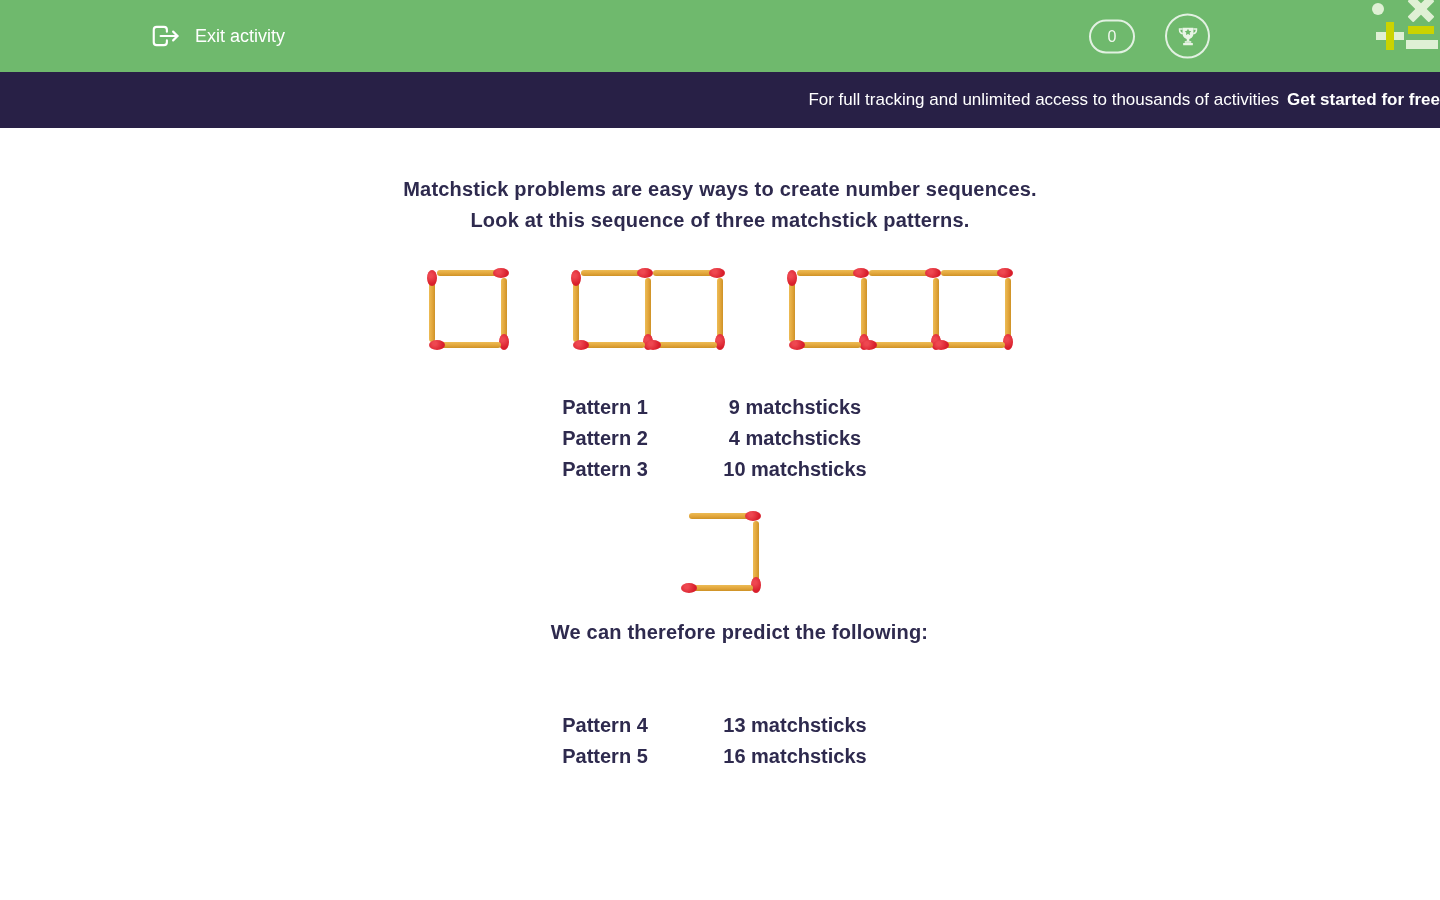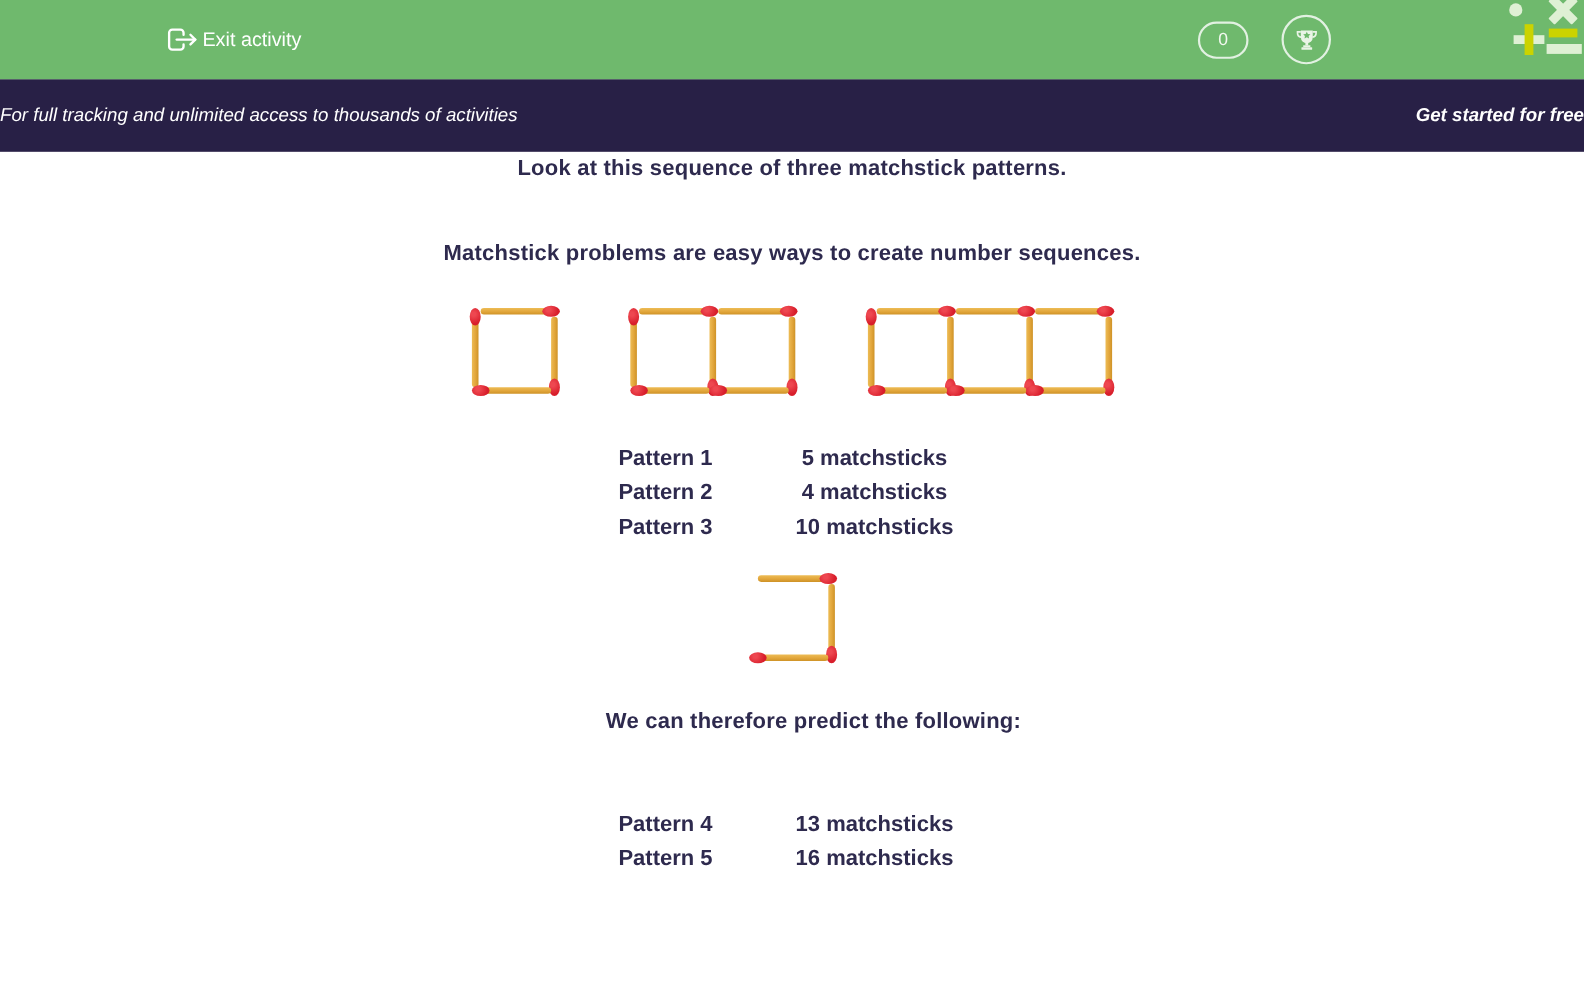--- a/index.html
+++ b/index.html
@@ -18,21 +18,21 @@
     width:1440px;height:900px;overflow:hidden;background:#fff;
     font-family:"Liberation Sans","DejaVu Sans",sans-serif;
     color:var(--text-navy);
   }
   
   .app-header{
     position:relative;height:72px;background:var(--header-green);
     display:flex;align-items:center;color:#fff;
   }
   .exit-btn{
-    display:flex;align-items:center;gap:2px;margin-left:148px;
+    display:flex;align-items:center;gap:13px;margin-left:148px;
     background:none;border:none;color:#fff;font-size:18px;font-weight:500;
     font-family:inherit;cursor:pointer;padding:0;
   }
   .header-title{
     position:absolute;left:672px;top:50%;transform:translate(-50%,-50%);
     font-size:21px;font-weight:700;letter-spacing:.2px;white-space:nowrap;
   }
   .header-right{
     position:absolute;right:230px;top:50%;transform:translateY(-50%);
     display:flex;align-items:center;gap:30px;
@@ -55,34 +55,34 @@
   .deco-times .b1{left:0;top:11px;width:30px;height:8px;background:var(--accent-pale);border-radius:1px;}
   .deco-times .b2{left:11px;top:0;width:8px;height:30px;background:var(--accent-pale);border-radius:1px;}
   .deco-plus{position:absolute;left:18px;top:22px;width:28px;height:28px;}
   .deco-plus .ph{left:0;top:10px;width:28px;height:8px;background:var(--accent-pale);}
   .deco-plus .pv{left:10px;top:0;width:8px;height:28px;background:var(--accent-yellow);}
   .deco-eq{position:absolute;left:48px;top:26px;width:32px;height:26px;}
   .deco-eq .e1{left:2px;top:0;width:26px;height:8px;background:var(--accent-yellow);}
   .deco-eq .e2{left:0;top:14px;width:32px;height:9px;background:var(--accent-pale);}
   
   .banner{
-    height:66px;background:var(--banner-bg);color:#fff;
-    display:flex;align-items:center;justify-content:space-between;font-size:17px;font-style:italic;
+    height:56px;background:var(--banner-bg);color:#fff;
+    display:flex;align-items:center;justify-content:flex-end;font-size:17px;
   }
   .banner-cta{color:#fff;font-weight:700;margin-left:8px;text-decoration:none;cursor:pointer;}
   
   main{text-align:center;}
   .text-line{font-size:20px;line-height:31px;font-weight:600;color:var(--text-navy);letter-spacing:.2px;}
   .mt-intro{margin-top:46px;}
   .patterns-row{display:flex;justify-content:center;align-items:flex-start;gap:50px;margin-top:26px;}
   .mt-count{margin-top:18px;}
   .mt-results{margin-top:36px;}
   .mt-notice{margin-top:32px;}
   .mt-shape{margin-top:20px;}
-  .mt-predict{margin-top:32px;padding-left:39px;}
+  .mt-predict{margin-top:18px;padding-left:39px;}
   .mt-predictions{margin-top:62px;}
   .v-table{transform:translateX(-15px);}
   .t-row{display:flex;justify-content:center;font-size:20px;line-height:31px;font-weight:600;}
   .t-label{width:180px;text-align:center;}
   .t-value{width:200px;text-align:center;}
   
   .matchfig{position:relative;}
   .stick{position:absolute;border-radius:3px;}
   .stick.h{width:64px;height:6px;background:linear-gradient(180deg,#EDBC55 0%,var(--match-stick) 55%,#CE9226 100%);}
   .stick.v{width:6px;height:64px;background:linear-gradient(90deg,#EDBC55 0%,var(--match-stick) 55%,#CE9226 100%);}
@@ -142,22 +142,22 @@
       </span>
   </div>
 </header>
 
 <div class="banner">
   <span>For full tracking and unlimited access to thousands of activities</span>
   <a class="banner-cta">Get started for free</a>
 </div>
 
 <main>
+  <div class="text-line mt-intro">Matchstick problems are easy ways to create number sequences.</div>
   <div class="text-line">Look at this sequence of three matchstick patterns.</div>
-  <div class="text-line mt-intro">Matchstick problems are easy ways to create number sequences.</div>
 
   <div class="patterns-row">
     <div class="matchfig" style="width: 94px; height: 94px;">
         <div class="stick v" style="left: 8px; top: 16px;"></div>
         <div class="mhead v" style="left: 6px; top: 8px;"></div>
         <div class="stick h" style="left: 16px; top: 8px;"></div>
         <div class="mhead h" style="top: 6px; left: 72px;"></div>
         <div class="stick v" style="left: 80px; top: 16px;"></div>
         <div class="mhead v" style="left: 78px; top: 72px;"></div>
         <div class="stick h" style="left: 16px; top: 80px;"></div>
@@ -200,21 +200,21 @@
         <div class="mhead v" style="left: 222px; top: 72px;"></div>
         <div class="stick h" style="left: 160px; top: 80px;"></div>
         <div class="mhead h" style="top: 78px; left: 152px;"></div>
       </div>
   </div>
 
 
   <div class="v-table mt-results">
     <div class="t-row">
       <span class="t-label">Pattern 1</span>
-      <span class="t-value">5 matchsticks</span>
+      <span class="t-value">9 matchsticks</span>
     </div>
     <div class="t-row">
       <span class="t-label">Pattern 2</span>
       <span class="t-value">4 matchsticks</span>
     </div>
     <div class="t-row">
       <span class="t-label">Pattern 3</span>
       <span class="t-value">10 matchsticks</span>
     </div>
   </div>

